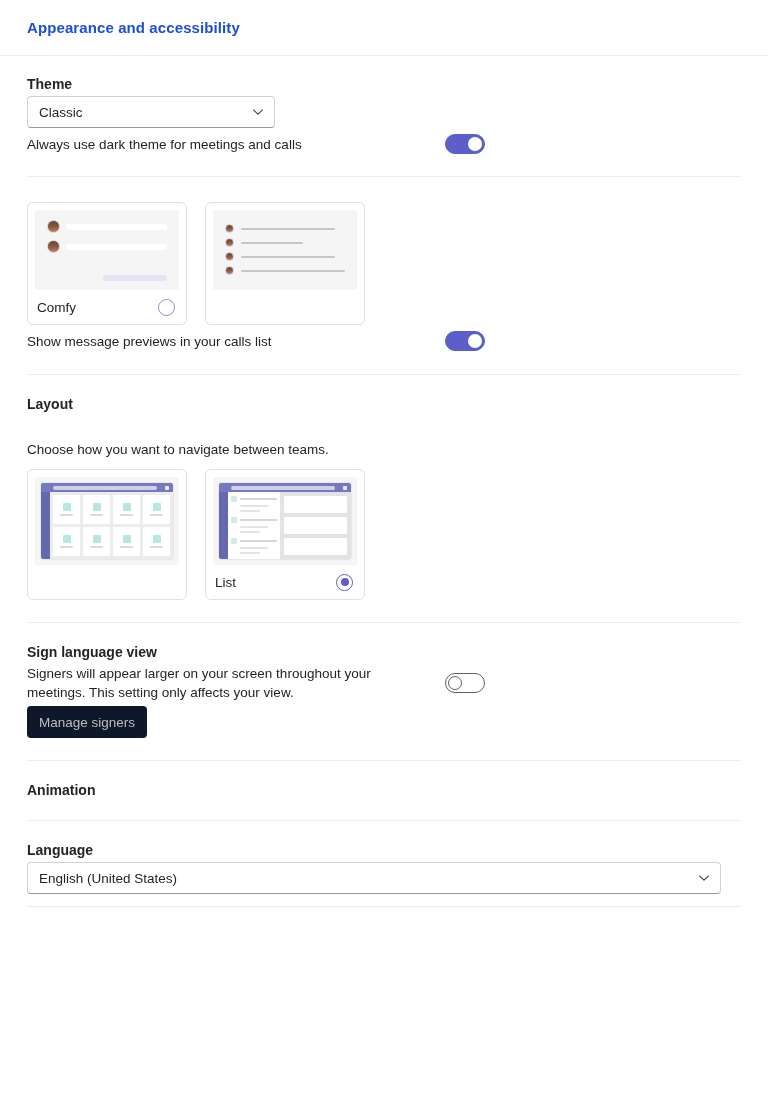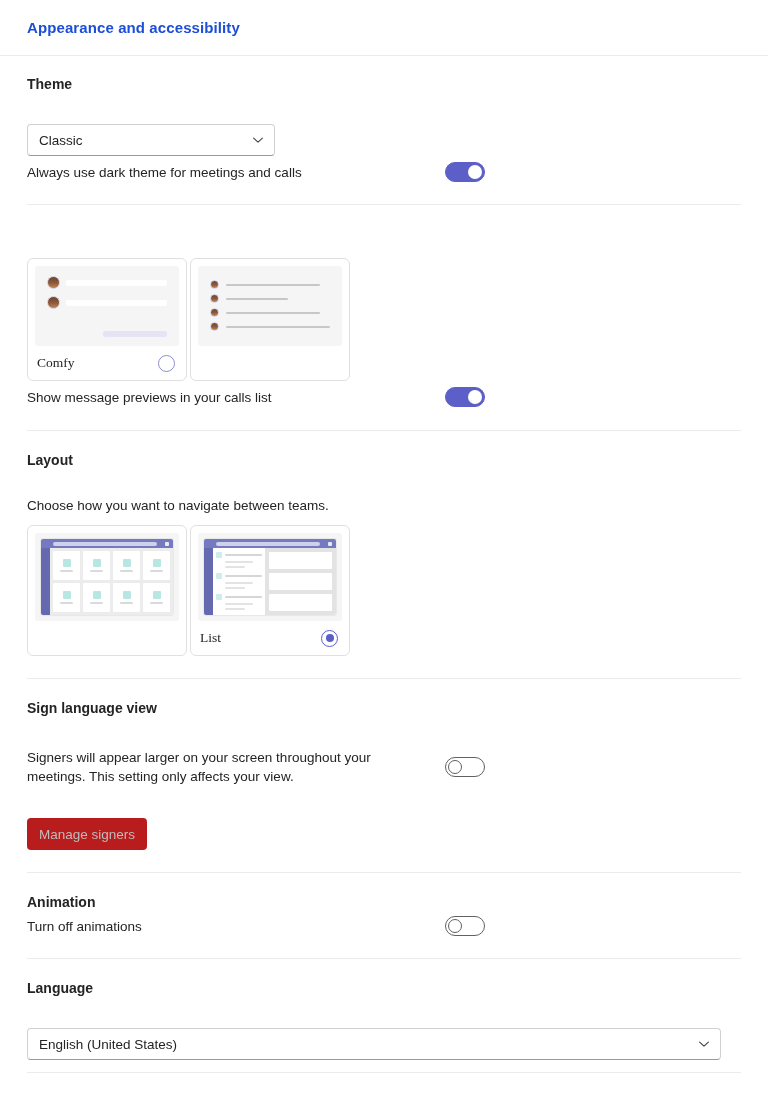--- a/index.html
+++ b/index.html
@@ -134,22 +134,21 @@
     left: 50%; top: 50%;
     width: 8px; height: 8px;
     margin: -4px 0 0 -4px;
     border-radius: 50%;
     background: #5b5fc7;
   }
 
   
   .card-row {
     display: flex;
-    gap: 3px;
-    font-family: Liberation Serif, serif;
+    gap: 18px;
   }
   .opt-card {
     width: 160px;
     border: 1px solid #e0e0e0;
     border-radius: 6px;
     background: #ffffff;
     padding: 7px 7px 0 7px;
     cursor: pointer;
   }
   .opt-card .thumb {
@@ -315,41 +314,41 @@
   }
   .list-main .panel {
     background: #ffffff;
     border-radius: 1px;
     flex: 1;
   }
 
   
   .btn-disabled {
     height: 32px;
-    background: #b91c1c;
+    background: #0f172a;
     border: none;
     border-radius: 4px;
     color: #bdbdbd;
     font-size: 13.5px;
     font-family: inherit;
     padding: 0 12px;
     cursor: default;
   }
 
   
   .sec-theme { padding-top: 20px; padding-bottom: 22px; }
   .sec-density { padding-top: 21px; padding-bottom: 23px; }
   .sec-layout { padding-top: 21px; padding-bottom: 22px; }
   .sec-sign { padding-top: 21px; padding-bottom: 22px; }
   .sec-anim { padding-top: 21px; padding-bottom: 22px; }
   .sec-lang { padding-top: 21px; padding-bottom: 12px; }
 
   .mt10 { margin-top: 10px; }
   .mt14 { margin-top: 28px; }
-  .mt16 { margin-top: 32px; }
+  .mt16 { margin-top: 4px; }
   .mt18 { margin-top: 6px; }
   .control-col {
     margin-left: auto;
     width: 296px;
     display: flex;
     align-items: center;
   }
 </style>
 </head>
 <body>
@@ -577,28 +576,20 @@
     </div>
 
     <button class="btn-disabled mt16" disabled="">Manage signers</button>
   </div>
 
   <div class="divider"></div>
 
   <div class="section sec-anim">
     <h2 class="section-head">Animation</h2>
 
-    <div class="row mt18">
-      <div class="row-label">Turn off animations</div>
-      <div class="control-col">
-        <div class="toggle off">
-          <span class="knob"></span>
-        </div>
-      </div>
-    </div>
   </div>
 
   <div class="divider"></div>
 
   <div class="section sec-lang">
     <h2 class="section-head">Language</h2>
 
     <div class="dropdown mt16" style="width:694px;">
       <span class="dd-value">English (United States)</span>
       <span class="chev">

